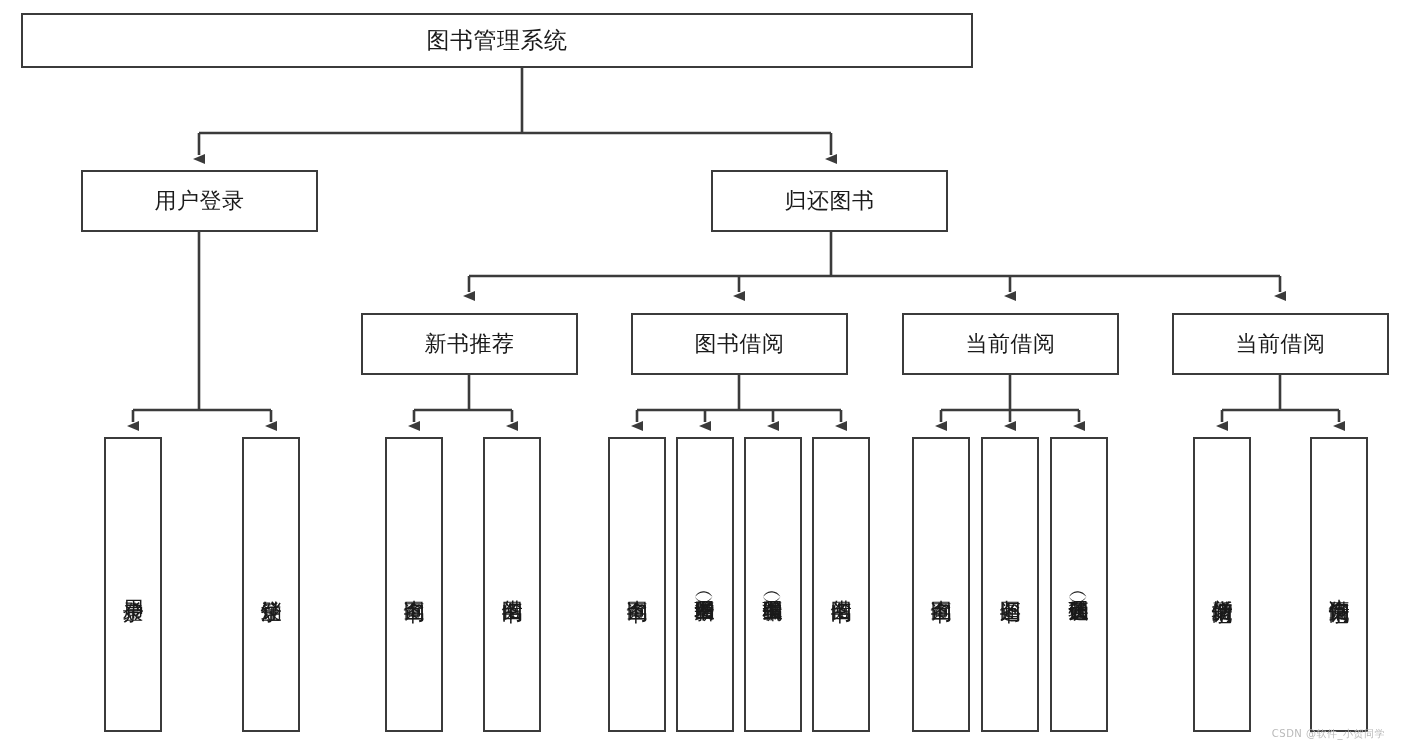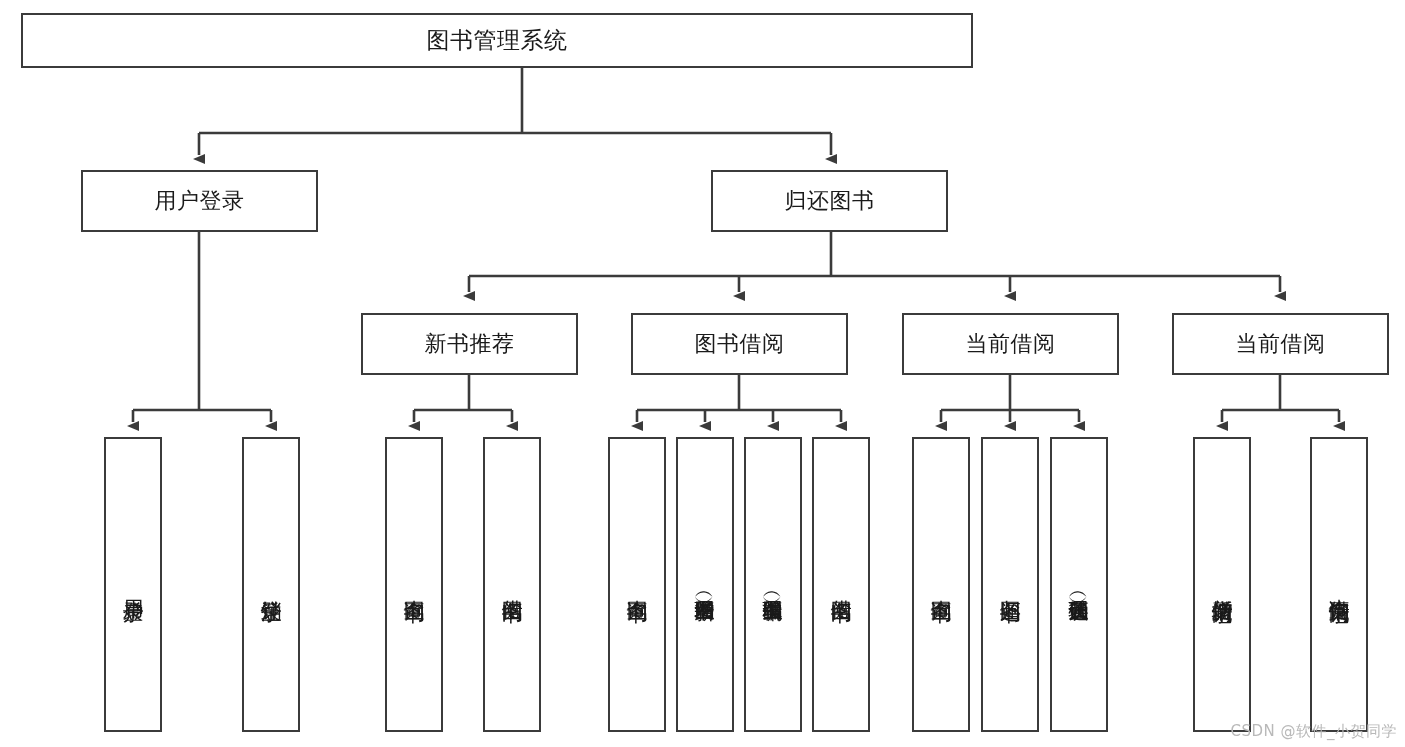--- a/index.html
+++ b/index.html
@@ -65,23 +65,23 @@
     letter-spacing: 1px;
     white-space: nowrap;
   }
   .v-node.tight .lbl {
     font-size: 20px;
     line-height: 1.0;
     letter-spacing: 0px;
   }
   .watermark {
     position: absolute;
-    right: 8px;
+    right: 20px;
     bottom: 6px;
-    font-size: 15px;
+    font-size: 10px;
     color: #b9b9b9;
     letter-spacing: 0.5px;
     z-index: 3;
     white-space: nowrap;
   }
 </style>
 </head>
 <body>
 
 <div id="canvas">

